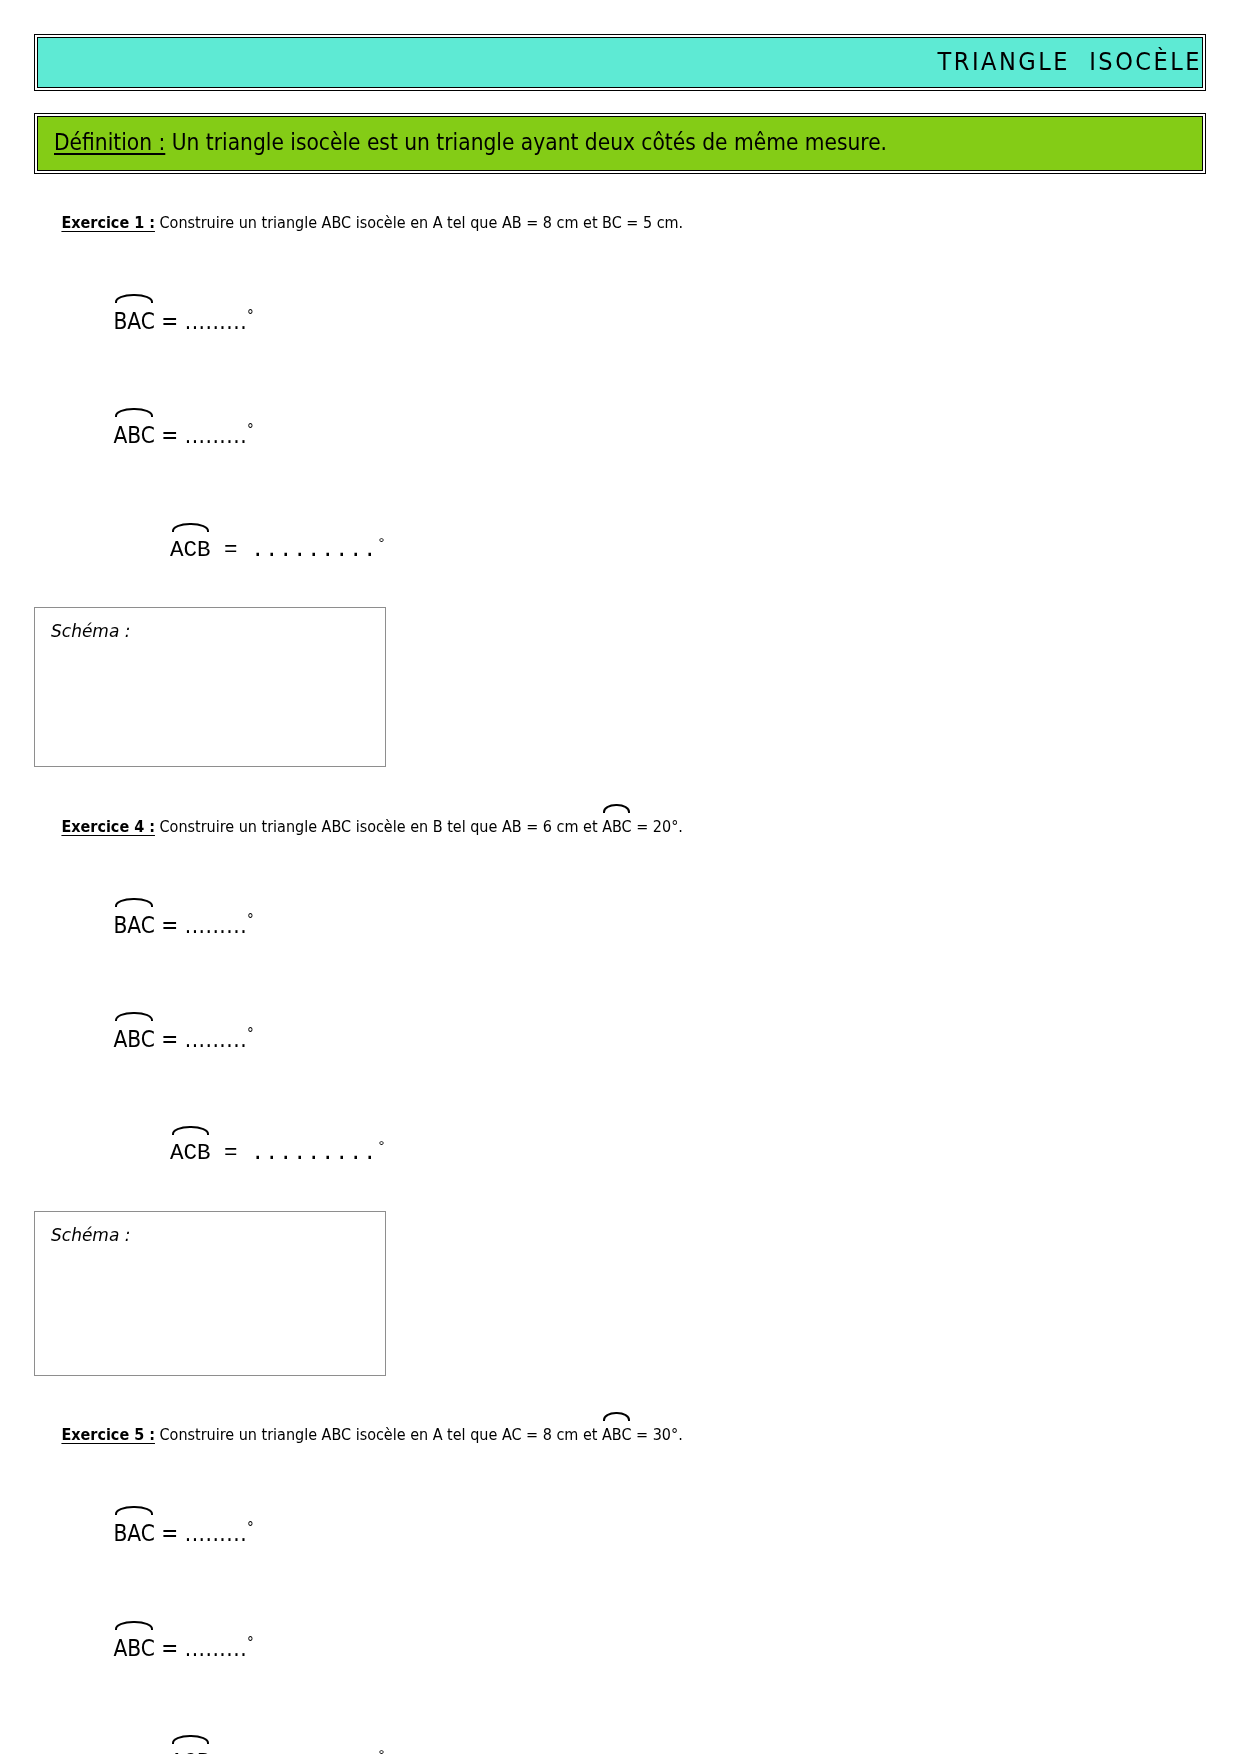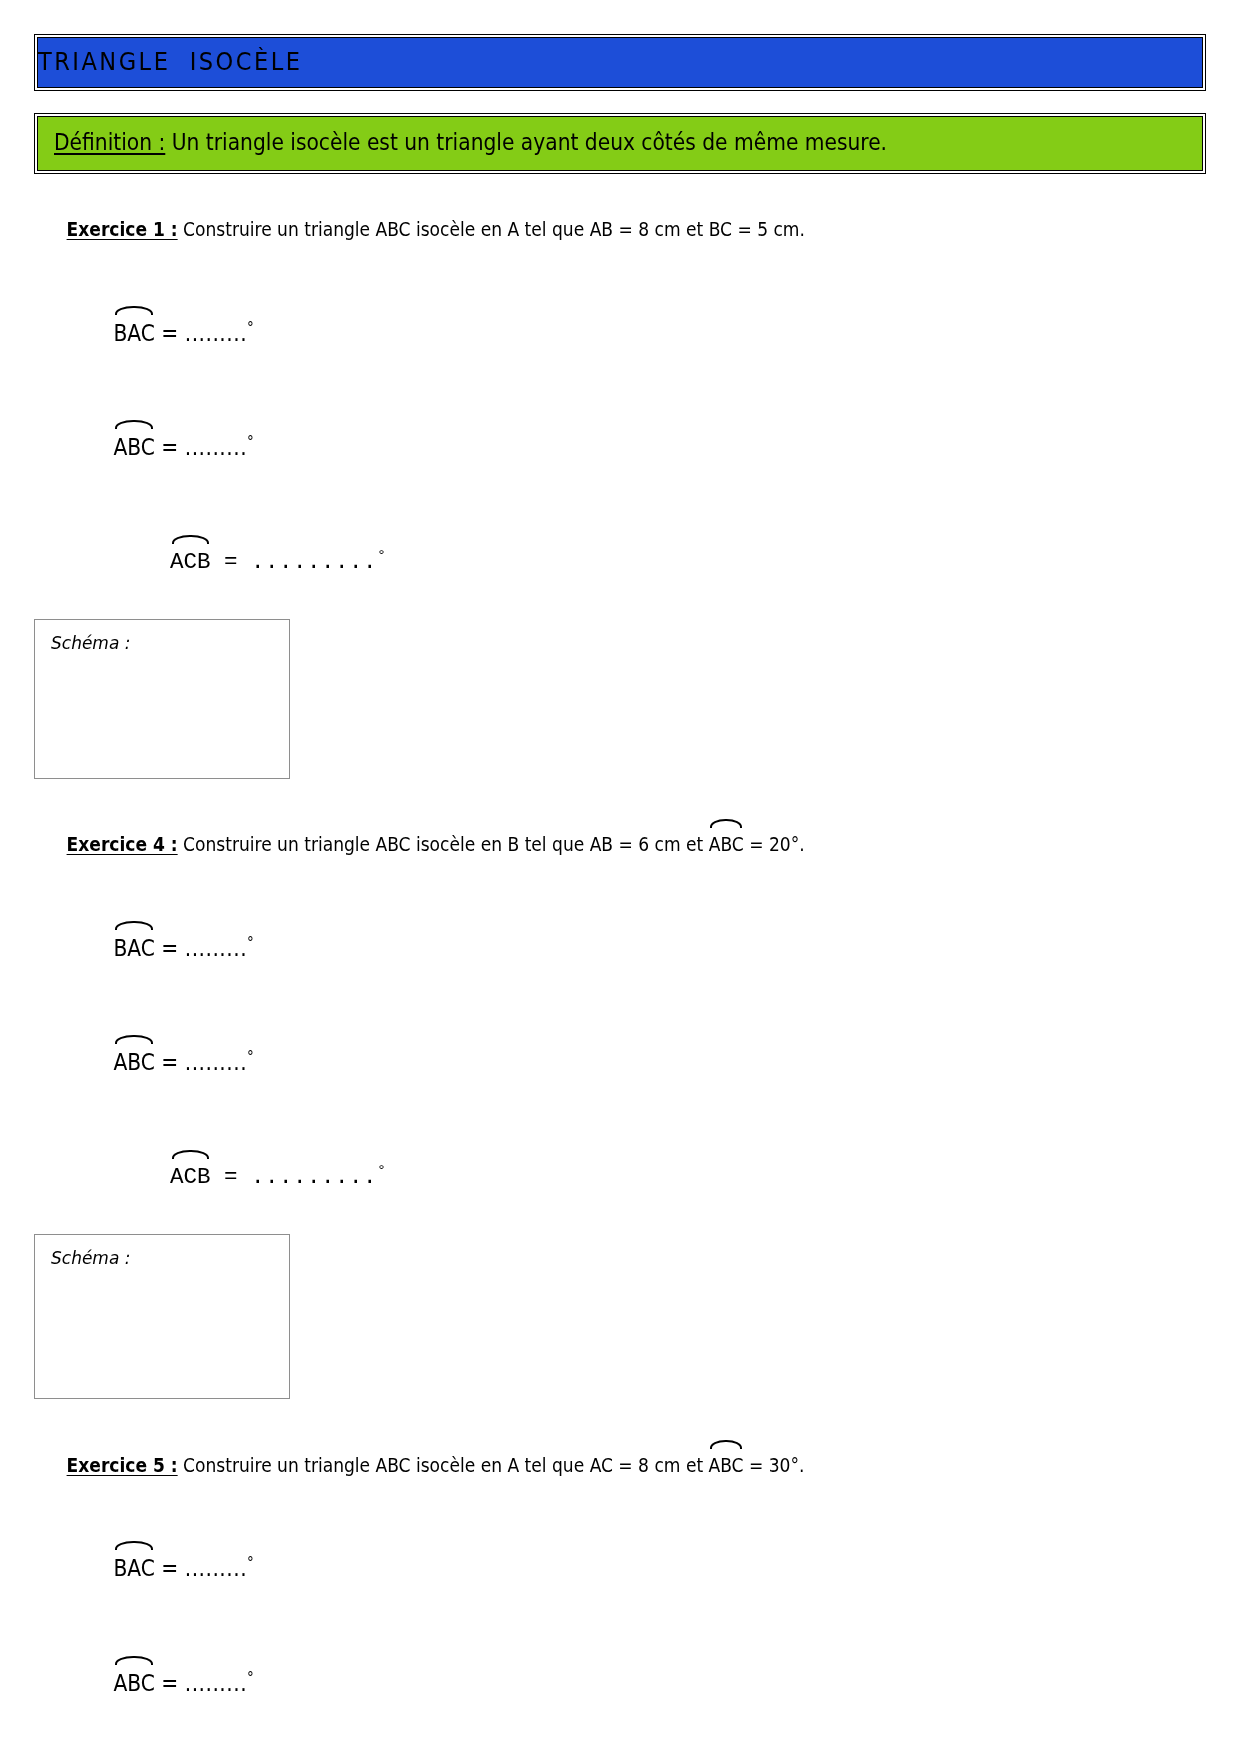--- a/index.html
+++ b/index.html
@@ -26,22 +26,22 @@
     box-sizing:border-box;
   }
   .dbl-box > .inner{
     border:1px solid #000;
     box-sizing:border-box;
   }
 
   
   #title-box{margin-top:34px;}
   #title-box > .inner{
-    background:#1d4ed8;
-    text-align:left;
+    background:#5eead4;
+    text-align:right;
     padding:9px 0 11px;
   }
   .title-text{
     font-size:25px;
     letter-spacing:2.5px;
     font-weight:400;
     font-stretch:condensed;
     white-space:pre;
   }
 
@@ -70,21 +70,21 @@
     text-underline-offset:3px;
     white-space:pre;
   }
 
   
   .exercise{
     margin:0 34px;
     padding-top:19px;
   }
   .ex-head{
-    font-size:19px;
+    font-size:16px;
     font-stretch:condensed;
     line-height:1.3;
     white-space:pre-wrap;
   }
   .angle-list{
     margin:14px 0 0 28px;
   }
   .angle-row{
     font-size:22.5px;
     font-stretch:condensed;
@@ -113,21 +113,21 @@
     border-radius:48% 48% 0 0 / 90% 90% 0 0;
     box-sizing:border-box;
   }
   .ang-sm{font-size:22.5px;}
   .deg{font-size:15px;vertical-align:8px;}
   .dots{letter-spacing:0.5px;}
 
   
   .schema{
     margin-top:15px;
-    width:256px;
+    width:352px;
     border:1px solid #8e8e8e;
     background:#fff;
     box-sizing:border-box;
   }
   .schema-label{
     font-family:"DejaVu Sans","Liberation Sans",sans-serif;
     font-style:italic;
     font-size:17px;
     padding:13px 0 0 16px;
     white-space:pre;

